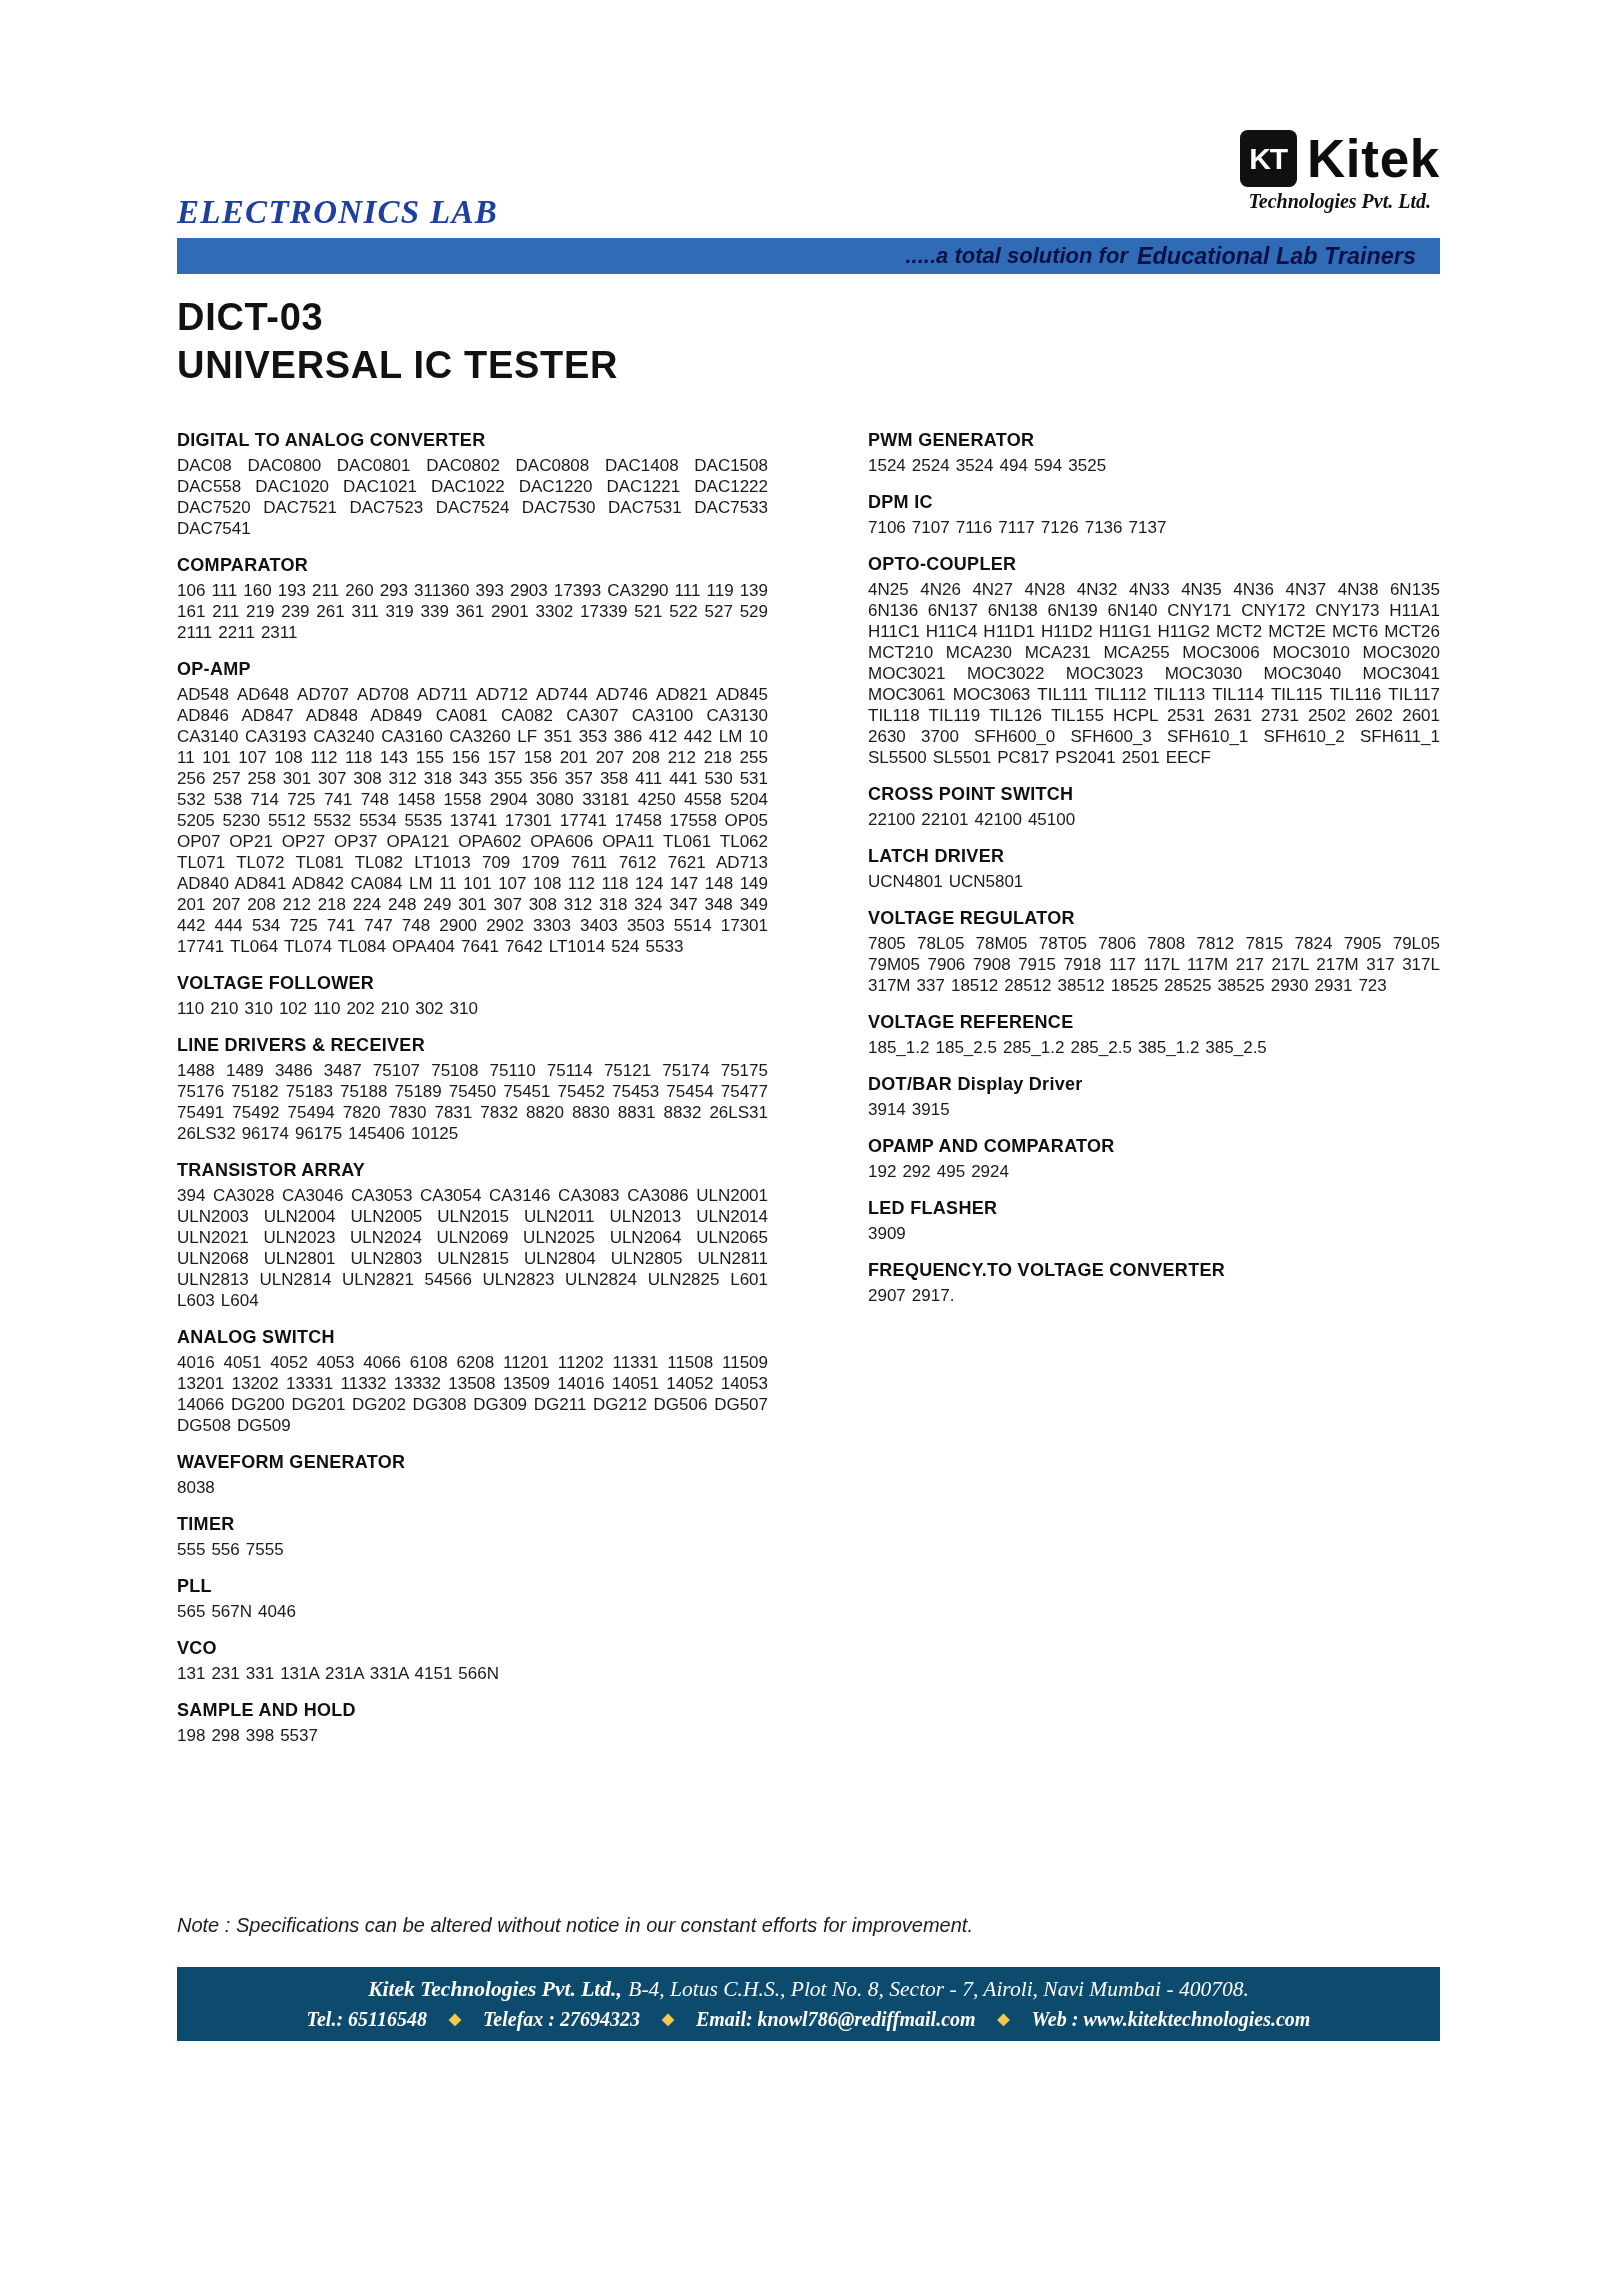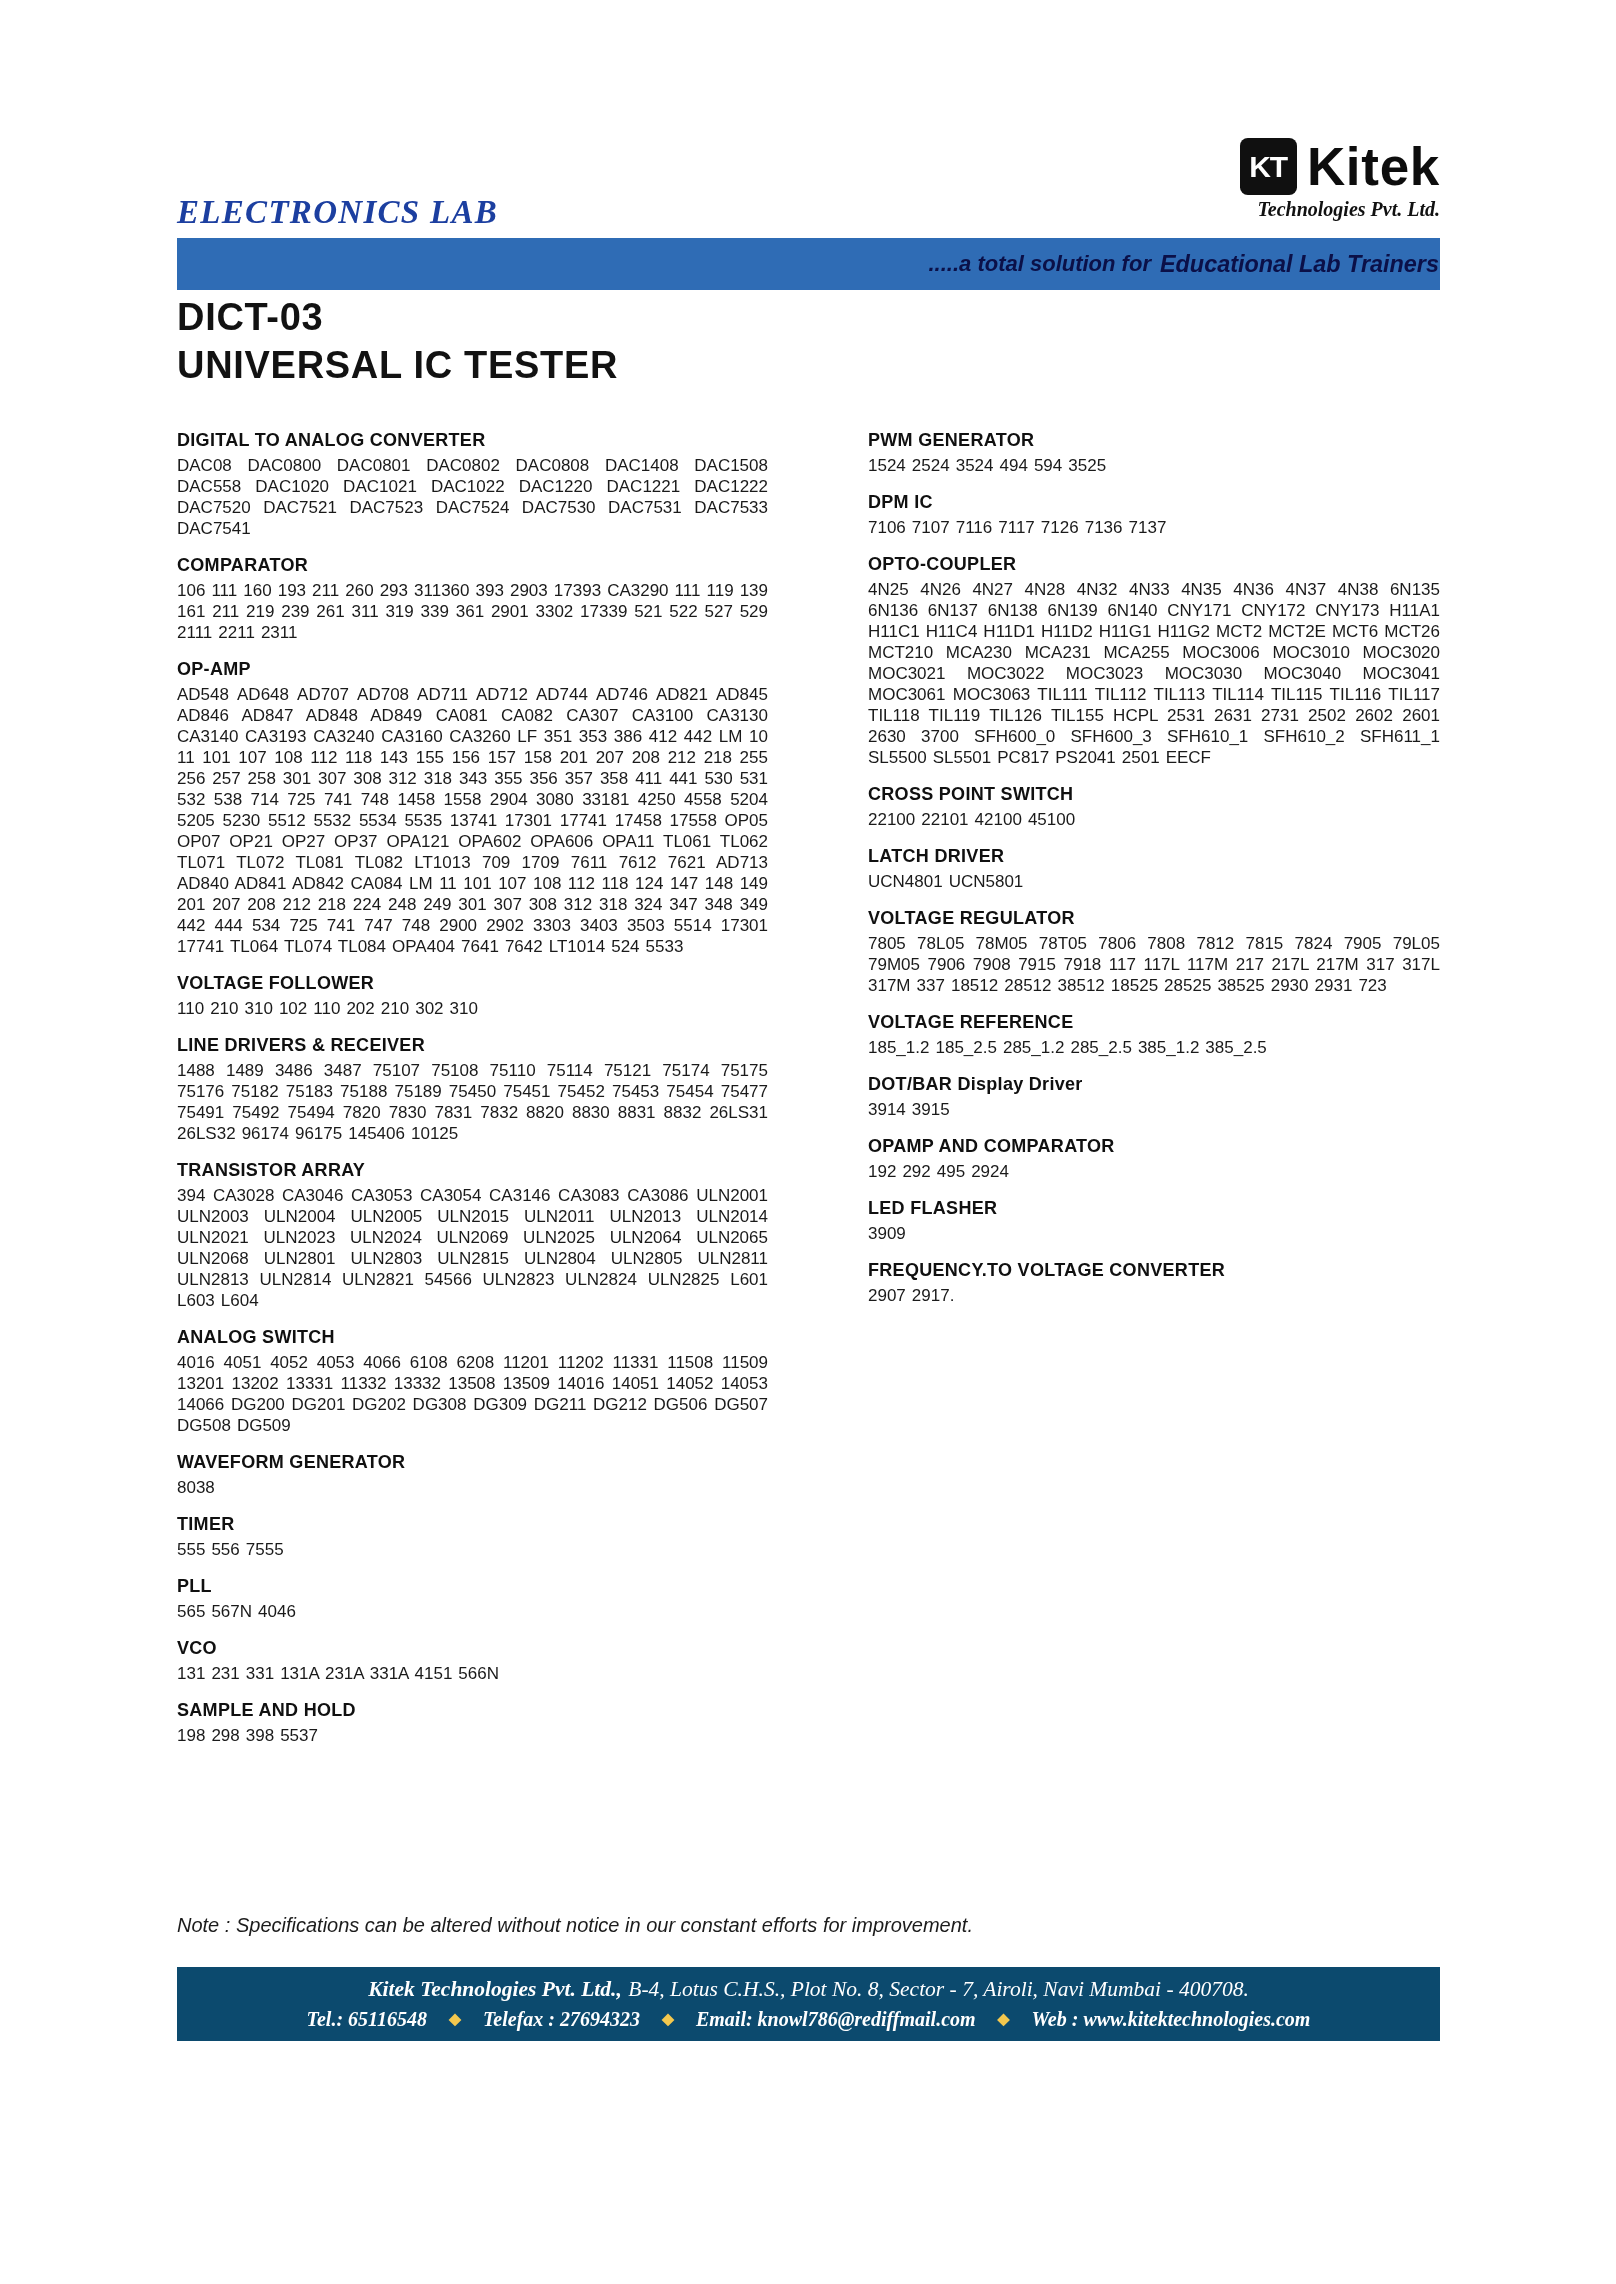--- a/index.html
+++ b/index.html
@@ -22,22 +22,22 @@
     font-family: "Liberation Serif", serif;
     font-style: italic;
     font-weight: 700;
     font-size: 33px;
     letter-spacing: 1.3px;
     color: #1c3fa0;
   }
   .logo {
     position: absolute;
     right: 177px;
-    top: 138px;
-    text-align: right;
+    top: 130px;
+    text-align: center;
   }
   .logo-row {
     display: flex;
     align-items: center;
     justify-content: flex-end;
     gap: 10.4px;
   }
   .monogram {
     width: 57px;
     height: 57px;
@@ -64,26 +64,26 @@
     font-style: italic;
     font-weight: 700;
     font-size: 20px;
     color: #111111;
   }
   .blue-bar {
     position: absolute;
     left: 177px;
     right: 177px;
     top: 238px;
-    height: 52px;
+    height: 36px;
     background: #2f6cb5;
     display: flex;
     align-items: center;
     justify-content: flex-end;
-    padding-right: 1px;
+    padding-right: 24px;
   }
   .tagline-lead {
     font-style: italic;
     font-weight: 700;
     font-size: 22px;
     color: #0b1048;
     margin-right: 9px;
   }
   .tagline-emph {
     font-style: italic;

